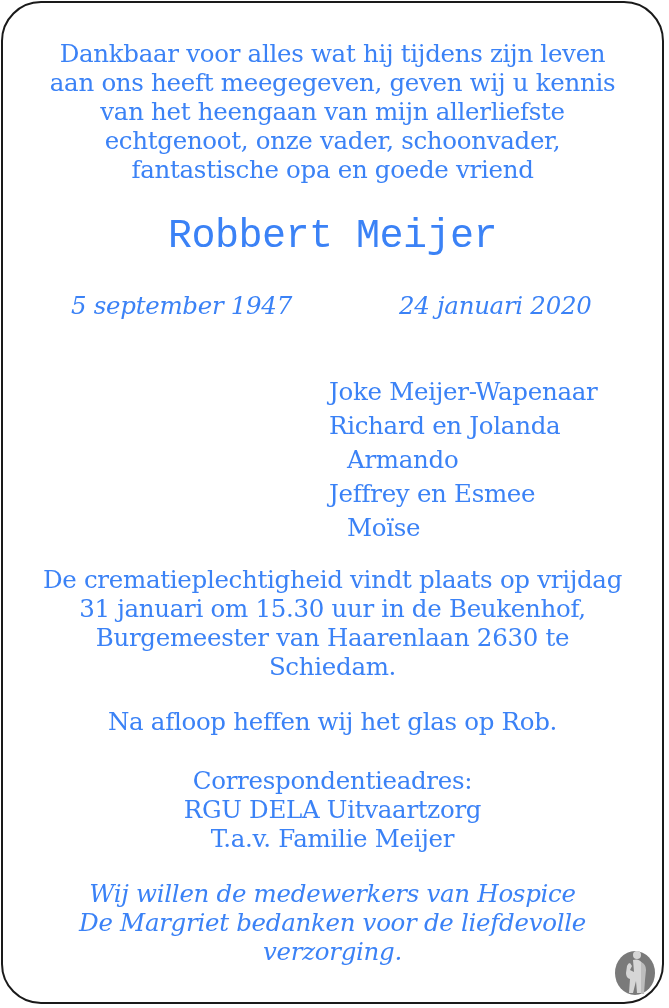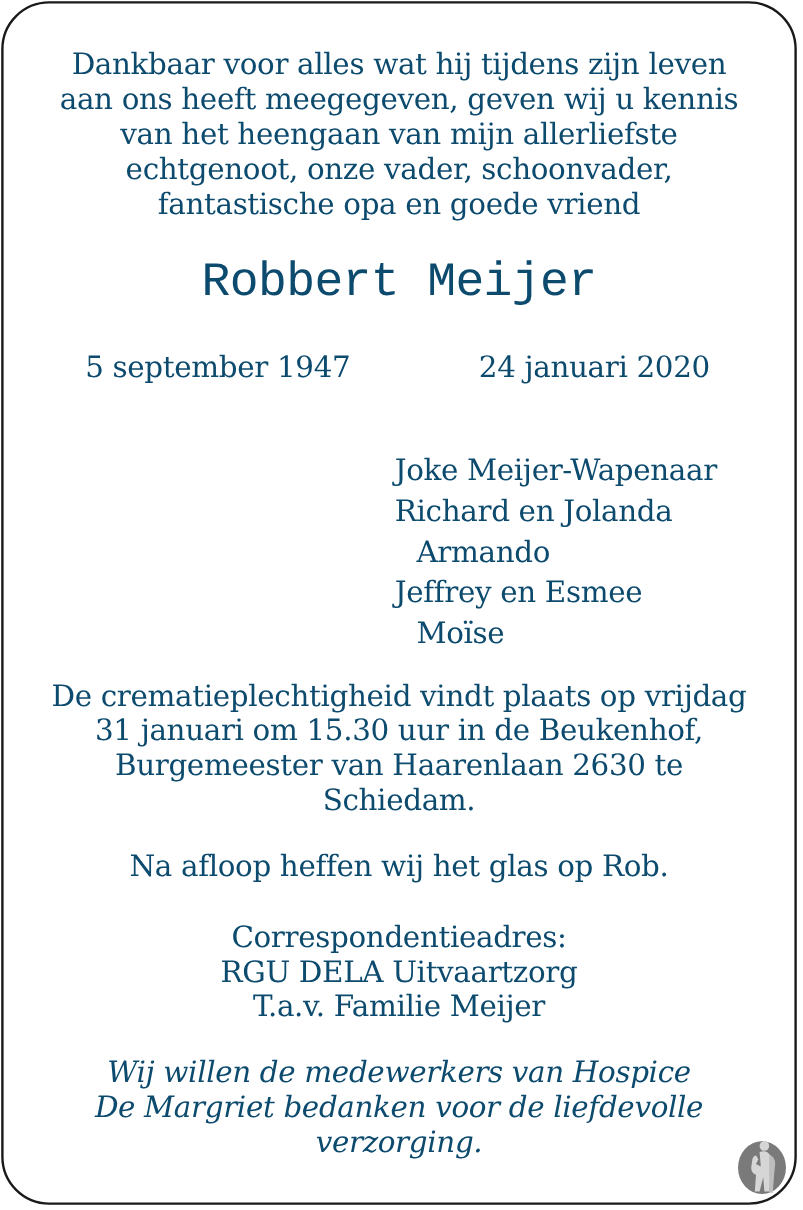--- a/index.html
+++ b/index.html
@@ -2,26 +2,26 @@
 <html><head>
   <meta charset="utf-8">
   <style>
     html, body { margin: 0; padding: 0; background: #ffffff; }
     body { width: 669px; height: 1008px; position: relative; overflow: hidden; }
     .card {
       position: absolute; left: 1px; top: 1px; width: 663px; height: 1003px;
       border: 2px solid #1a1a1a; border-radius: 40px; box-sizing: border-box;
       background: #fff;
       font-family: "DejaVu Serif", "Liberation Serif", serif;
-      color: #0c4a6e;
+      color: #3b82f6;
     }
     .t { position: absolute; left: 0; width: 100%; text-align: center; font-size: 24.5px; line-height: 29px; letter-spacing: -0.3px; }
     .intro { top: 36px; }
     .name { top: 210px; font-size: 40px; line-height: 48px; letter-spacing: -0.5px; font-family: Liberation Mono, monospace; }
-    .date { position: absolute; top: 288px; font-size: 24.5px; line-height: 30px; letter-spacing: -0.3px; }
+    .date { position: absolute; top: 288px; font-size: 24.5px; line-height: 30px; letter-spacing: -0.3px; font-style: italic; }
     .born { left: 68px; }
     .died { left: 396px; }
     .family { position: absolute; left: 326px; top: 372px; font-size: 24.5px; line-height: 34px; letter-spacing: -0.3px; }
     .family .kid { padding-left: 18px; }
     .ceremony { top: 562px; }
     .toast { top: 704px; }
     .address { top: 763px; }
     .thanks { top: 876px; font-style: italic; }
     .logo { position: absolute; left: 611px; top: 948px; width: 48px; height: 48px; }
     .line { display: block; }

